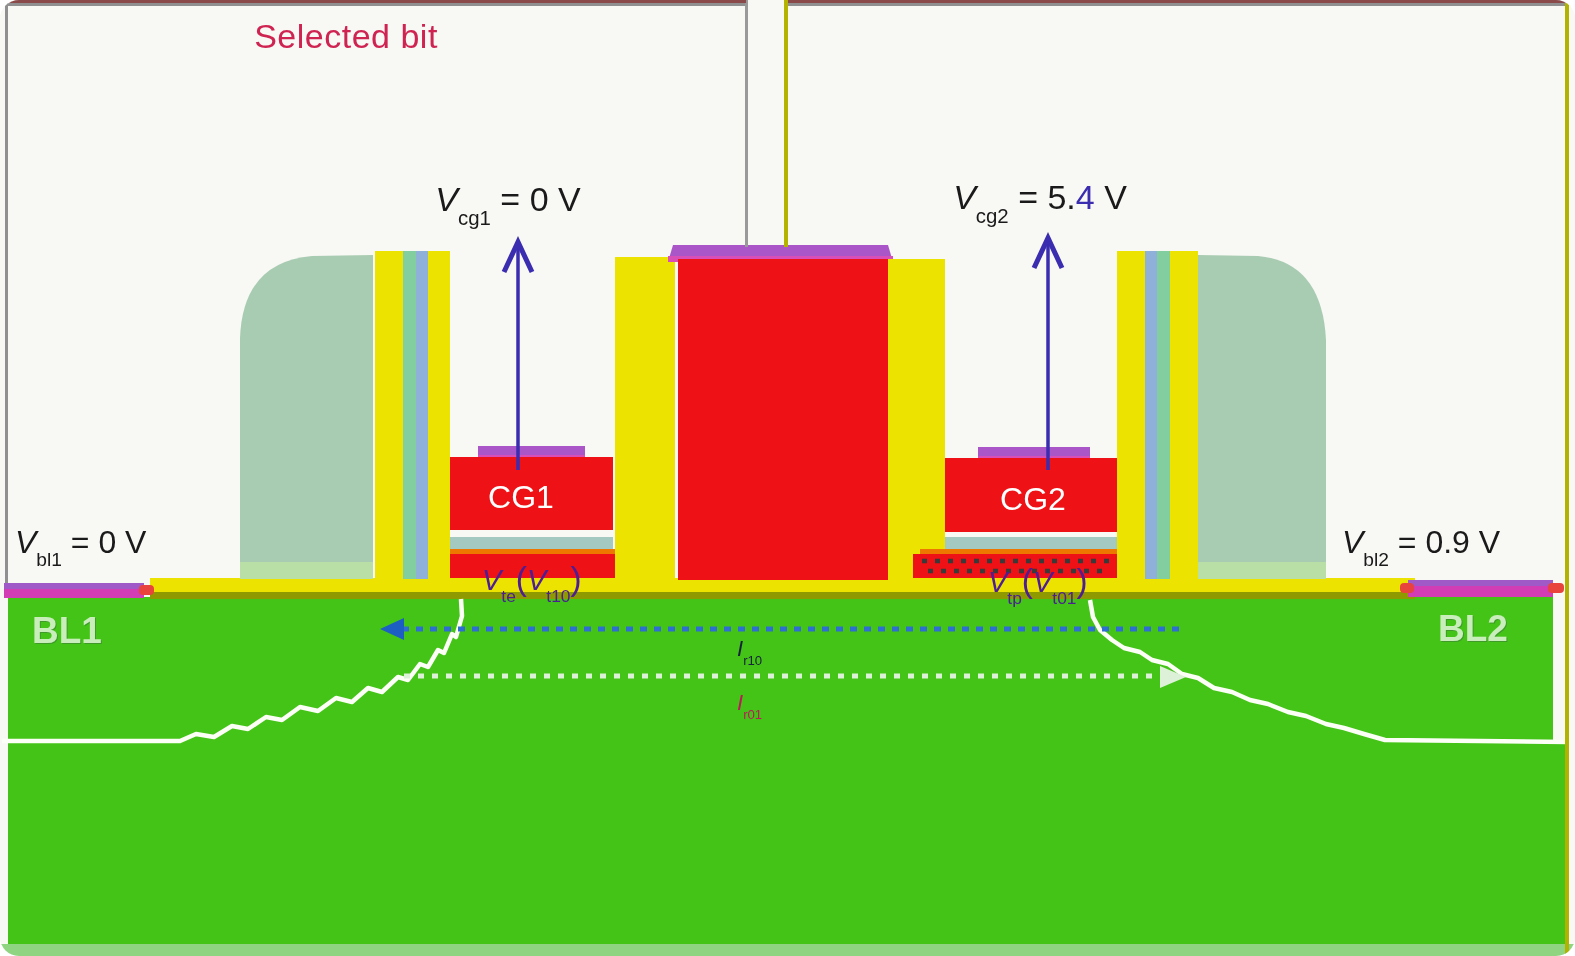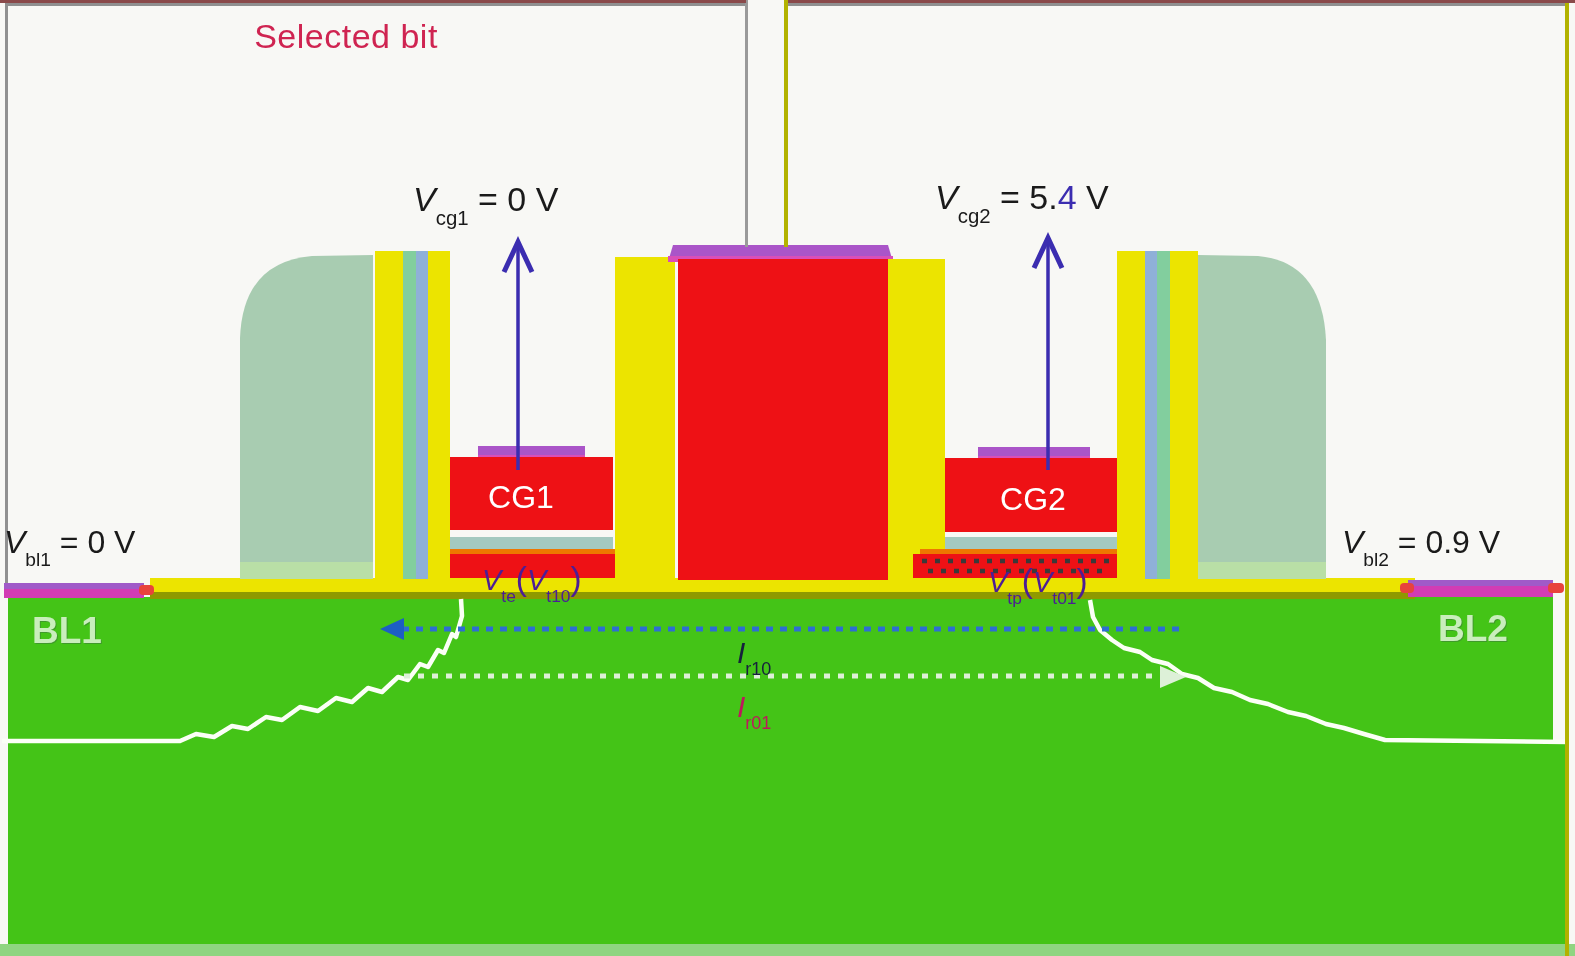--- a/index.html
+++ b/index.html
@@ -1,30 +1,31 @@
 <!DOCTYPE html>
 <html><head>
 <meta charset="utf-8">
 <style>
   html,body{margin:0;padding:0;background:#ffffff;}
   #stage{
     position:relative;width:1575px;height:956px;overflow:hidden;
     background:#f8f8f5;
     font-family:"Liberation Sans", sans-serif;
+    border-radius:19px;
   }
   .lbl{position:absolute;white-space:nowrap;line-height:1;}
   .sym{font-style:italic;}
   sub{font-size:0.60em;line-height:0;position:relative;top:0.28em;letter-spacing:0;}
   .bit-title{font-size:34px;color:#cf2451;font-weight:500;letter-spacing:0.5px;text-align:center;}
-  .vlabel{font-size:34px;color:#1a1a1a;}
+  .vlabel{font-size:34px;color:#1a1a1a;text-align:center;}
   .vlabel-sm{font-size:32px;color:#1a1a1a;}
   .gate-label{font-size:32px;color:#ffffff;text-align:center;font-weight:500;}
   .bl-label{font-size:37px;color:#c9eebc;font-weight:600;text-shadow:1px 1px 0 #3f9a2a;}
   .thr-label{font-size:29px;color:#4c1d95;}
-  .cur-label{font-size:30px;}
+  .cur-label{font-size:22px;}
   .blue-digit{color:#3b2db0;}
   .paren{font-size:1.15em;}
 </style>
 </head>
 <body>
 
 <div id="stage">
 
   <svg width="1575" height="956" viewBox="0 0 1575 956" style="position:absolute;left:0;top:0">
 
@@ -118,21 +119,21 @@
 
   <div class="lbl vlabel" style="left:413px;top:182px;width:190px">
     <span class="sym">V</span><sub>cg1</sub><span> = 0 V</span>
   </div>
 
 
   <div class="lbl vlabel" style="left:935px;top:180px;width:210px">
     <span class="sym">V</span><sub>cg2</sub><span> = 5.</span><span class="blue-digit">4</span><span> V</span>
   </div>
 
-  <div class="lbl vlabel-sm" style="left:4px;top:526px">
+  <div class="lbl vlabel-sm" style="left:15px;top:526px">
     <span class="sym">V</span><sub>bl1</sub><span> = 0 V</span>
   </div>
 
   <div class="lbl vlabel-sm" style="left:1342px;top:526px">
     <span class="sym">V</span><sub>bl2</sub><span> = 0.9 V</span>
   </div>
 
   <div class="lbl gate-label" style="left:456px;top:481px;width:130px">CG1</div>
 
   <div class="lbl gate-label" style="left:968px;top:483px;width:130px">CG2</div>

